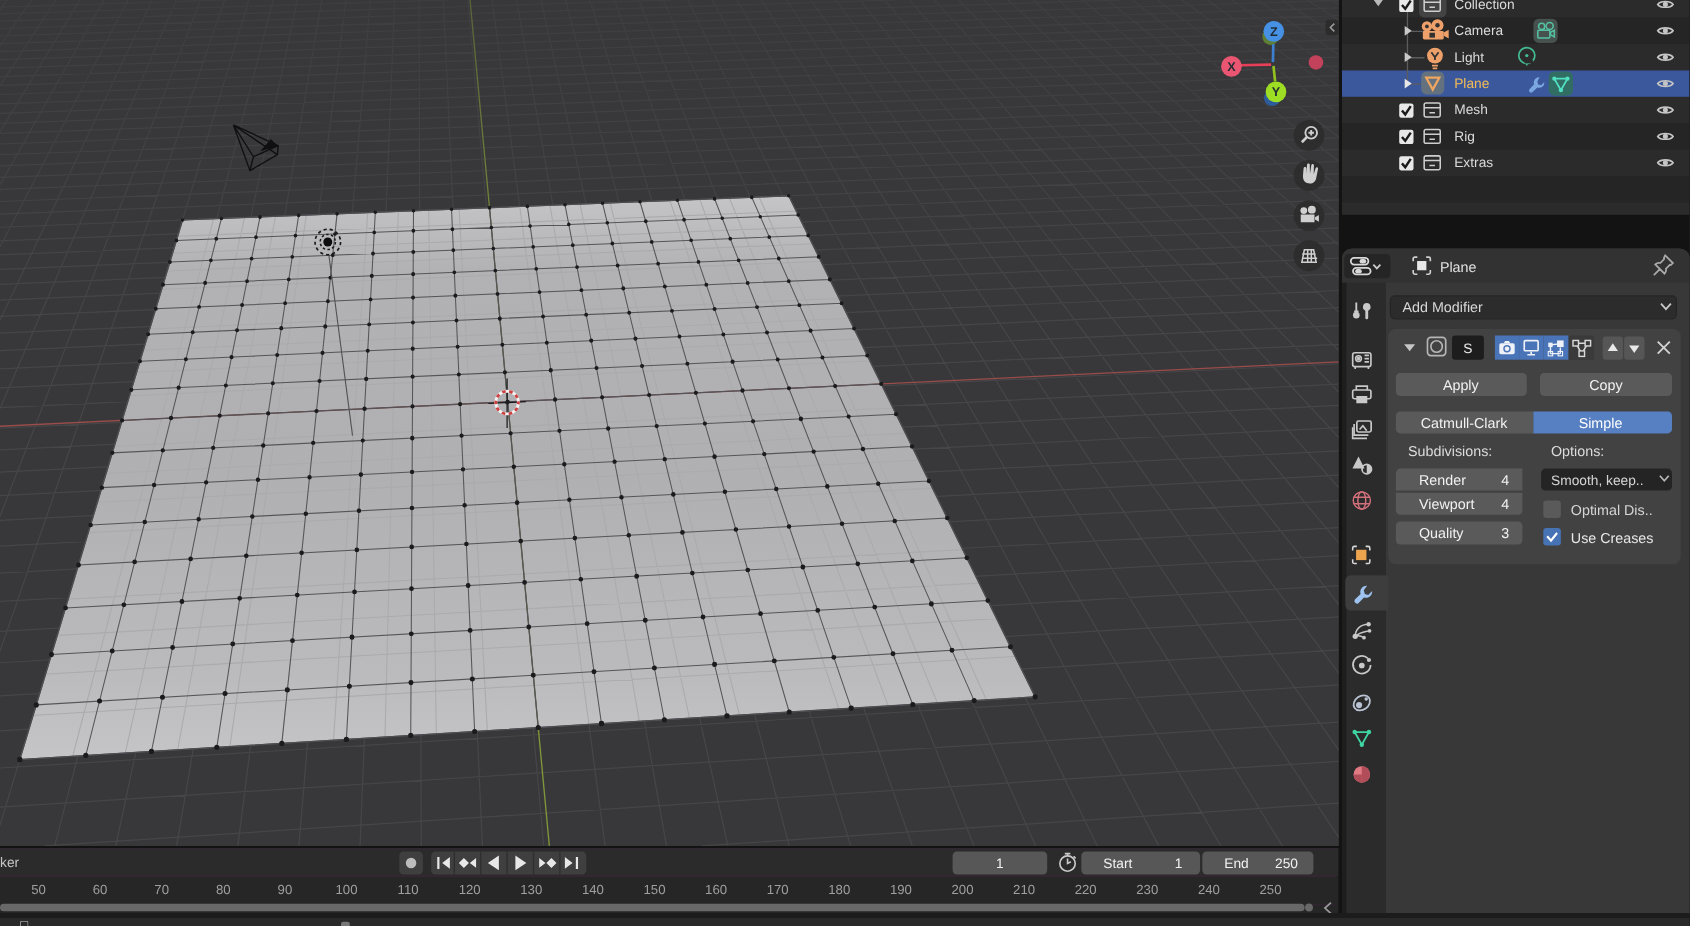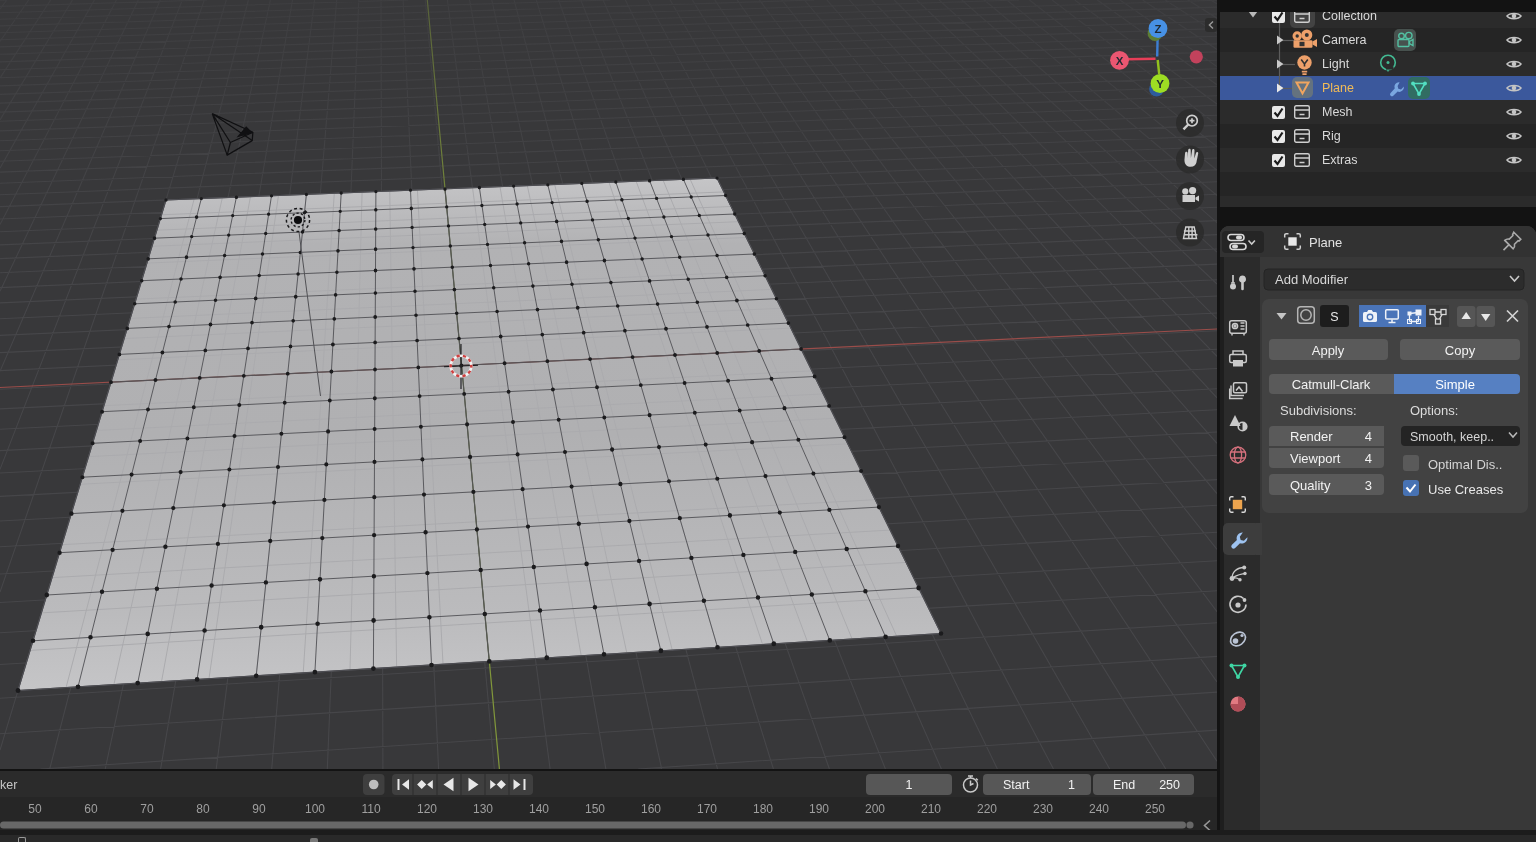--- a/index.html
+++ b/index.html
@@ -1,18 +1,18 @@
 <!DOCTYPE html>
 <html><head><meta charset="utf-8"><style>
 *{margin:0;padding:0;box-sizing:border-box}
 html,body{width:1536px;height:842px;overflow:hidden;background:#131313;
 font-family:"Liberation Sans",sans-serif;font-size:12px;color:#d9d9d9;}
 #viewport{position:absolute;left:0;top:0;width:1217px;height:769px;background:#3a3a3b;overflow:hidden}
 #rpanel{position:absolute;left:1220px;top:0;width:316px;height:831px}
-#outliner{position:absolute;left:0;top:12px;width:316px;height:195px;background:#262626;overflow:hidden}
+#outliner{position:absolute;left:0;top:0;width:316px;height:195px;background:#262626;overflow:hidden}
 #props{position:absolute;left:0;top:226px;width:316px;height:605px;background:#393939;border-radius:9px 9px 0 0;overflow:hidden}
 #timeline{position:absolute;left:0;top:771px;width:1215px;height:59px;background:#701a75}
 #status{position:absolute;left:0;top:830px;width:1536px;height:12px;background:linear-gradient(#1c1c1c 0,#1c1c1c 5px,#292929 5px,#292929 100%)}
 </style></head>
 <body>
 <div id="viewport">
     <svg width="1217" height="769" viewBox="0 0 1217 769" xmlns="http://www.w3.org/2000/svg" style="position:absolute;left:0;top:0">
 <rect width="1217" height="769" fill="#38383a"></rect>
 <path d="M6.8 0.0L0.0 9.2M28.7 0.0L0.0 41.5M50.6 0.0L0.0 78.1M72.5 0.0L0.0 119.9M94.4 0.0L0.0 168.2M116.4 0.0L0.0 224.6M138.3 0.0L0.0 291.2M160.3 0.0L0.0 371.3M182.3 0.0L0.0 469.4M204.3 0.0L0.0 592.1M226.3 0.0L0.0 750.2M248.4 0.0L49.7 769.0M270.4 0.0L105.2 769.0M292.5 0.0L160.6 769.0M314.6 0.0L216.2 769.0M336.7 0.0L271.7 769.0M358.8 0.0L327.3 769.0M381.0 0.0L382.9 769.0M403.1 0.0L438.6 769.0M425.3 -0.0L494.3 769.0M447.4 0.0L550.1 769.0M469.6 0.0L605.9 769.0M491.8 0.0L661.7 769.0M514.1 0.0L717.5 769.0M536.3 0.0L773.4 769.0M558.6 0.0L829.4 769.0M580.8 0.0L885.4 769.0M603.1 0.0L941.4 769.0M625.4 0.0L997.4 769.0M647.7 0.0L1053.5 769.0M670.1 0.0L1109.7 769.0M692.4 0.0L1165.8 769.0M714.8 0.0L1217.0 761.3M737.1 0.0L1217.0 681.9M759.5 0.0L1217.0 611.7M781.9 0.0L1217.0 549.4M804.4 0.0L1217.0 493.6M826.8 0.0L1217.0 443.3M849.3 0.0L1217.0 397.8M871.7 0.0L1217.0 356.4M894.2 0.0L1217.0 318.7M916.7 0.0L1217.0 284.0M939.2 0.0L1217.0 252.2M961.8 0.0L1217.0 222.7M984.3 0.0L1217.0 195.5M1006.9 0.0L1217.0 170.2M1029.5 0.0L1217.0 146.6M1052.1 0.0L1217.0 124.6M1074.7 0.0L1217.0 104.0M1097.3 0.0L1217.0 84.7M1119.9 0.0L1217.0 66.6M1142.6 0.0L1217.0 49.5M1165.3 0.0L1217.0 33.4M1188.0 0.0L1217.0 18.2M1210.7 0.0L1217.0 3.9M0.0 0.2L7.2 0.0M0.0 6.4L207.0 0.0M0.0 12.7L408.1 0.0M0.0 19.2L610.5 0.0M0.0 25.9L814.1 0.0M0.0 32.7L1019.1 0.0M0.0 39.7L1217.0 0.3M0.0 46.9L1217.0 7.1M0.0 54.3L1217.0 14.0M-0.0 61.9L1217.0 21.2M0.0 69.7L1217.0 28.6M0.0 77.7L1217.0 36.2M0.0 85.9L1217.0 43.9M0.0 94.4L1217.0 51.9M0.0 103.1L1217.0 60.2M0.0 112.1L1217.0 68.7M0.0 121.3L1217.0 77.4M0.0 130.9L1217.0 86.4M-0.0 140.7L1217.0 95.7M0.0 150.8L1217.0 105.3M0.0 161.3L1217.0 115.2M0.0 172.1L1217.0 125.4M0.0 183.2L1217.0 135.9M0.0 194.7L1217.0 146.8M0.0 206.6L1217.0 158.0M0.0 219.0L1217.0 169.7M0.0 231.7L1217.0 181.7M0.0 244.9L1217.0 194.2M0.0 258.6L1217.0 207.2M0.0 272.8L1217.0 220.6M0.0 287.6L1217.0 234.6M0.0 302.9L1217.0 249.0M0.0 318.8L1217.0 264.1M0.0 335.4L1217.0 279.7M0.0 352.6L1217.0 296.0M0.0 370.6L1217.0 313.0M0.0 389.3L1217.0 330.7M0.0 408.9L1217.0 349.2M0.0 429.3L1217.0 368.5M0.0 450.6L1217.0 388.7M0.0 473.0L1217.0 409.8M0.0 496.4L1217.0 432.0M0.0 521.0L1217.0 455.2M0.0 546.8L1217.0 479.6M0.0 574.0L1217.0 505.2M0.0 602.5L1217.0 532.3M0.0 632.7L1217.0 560.8M0.0 664.5L1217.0 590.8M0.0 698.2L1217.0 622.7M0.0 733.8L1217.0 656.4M40.6 769.0L1217.0 692.1M638.2 769.0L1217.0 730.1" stroke="#48484b" stroke-width="1.1" fill="none" stroke-opacity="0.92"></path>
 <path d="M0.0 387.5L1217.0 329.0" stroke="#9a4d4a" stroke-width="1.2" fill="none"></path>

